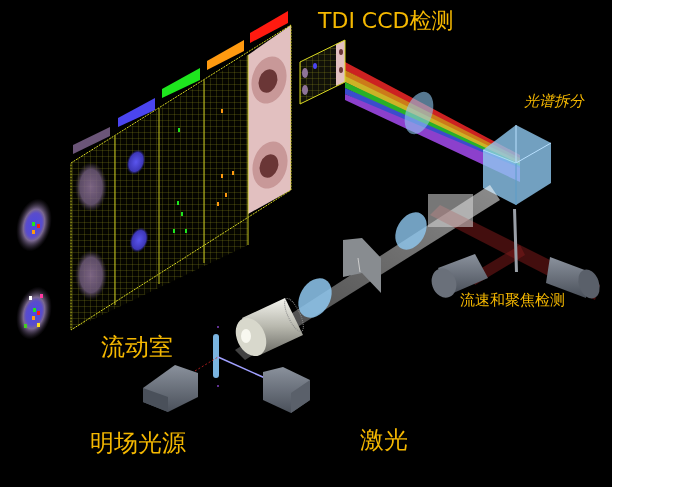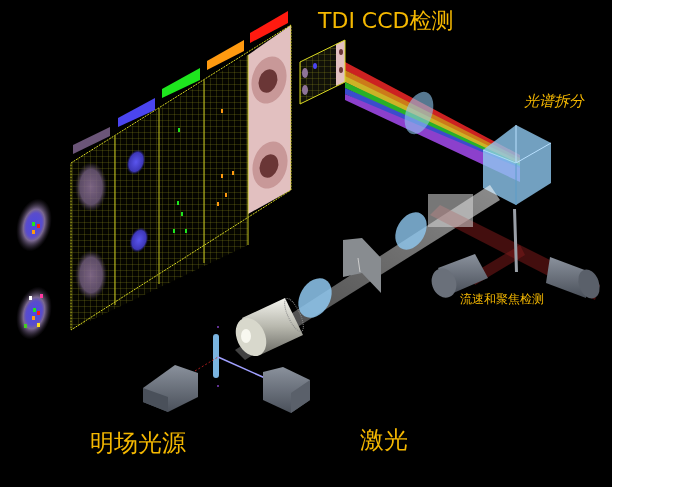--- a/index.html
+++ b/index.html
@@ -2,21 +2,21 @@
 <html><head>
 <meta charset="utf-8">
 <style>
   html,body{margin:0;padding:0;}
   body{width:690px;height:487px;background:#ffffff;position:relative;overflow:hidden;font-family:"DejaVu Sans",sans-serif;}
   #stage{position:absolute;left:0;top:0;width:612px;height:487px;background:#000;overflow:hidden;text-align:right;}
   #stage svg{position:absolute;left:0;top:0;}
   .label{position:absolute;color:#f5b800;white-space:nowrap;line-height:1;}
   .lbl-tdi{left:318px;top:10px;font-size:22px;}
   .lbl-split{left:524px;top:94px;font-size:15px;font-style:italic;}
-  .lbl-flow{left:460px;top:293px;font-size:12px;}
+  .lbl-flow{left:460px;top:293px;font-size:15px;}
   .lbl-chamber{left:101px;top:335px;font-size:24px;}
   .lbl-bright{left:90px;top:423px;font-size:24px;margin-top:8px;}
   .lbl-laser{left:316px;top:428px;font-size:24px;margin-left:44px;}
 </style>
 </head>
 <body>
 
 <div id="stage">
   <svg width="612" height="487" viewBox="0 0 612 487">
     <defs>
@@ -191,15 +191,16 @@
 
     <g>
       <polygon points="263,372 283,367 310,380 310,400 291,413 263,400" fill="url(#boxGrey)"></polygon>
       <polygon points="291,393 310,380 310,400 291,413" fill="#5a606a"></polygon>
     </g>
   </svg>
 
   <div class="label lbl-tdi">TDI CCD检测</div>
   <div class="label lbl-split">光谱拆分</div>
   <div class="label lbl-flow">流速和聚焦检测</div>
+  <div class="label lbl-chamber">流动室</div>
   <div class="label lbl-bright">明场光源</div>
   <div class="label lbl-laser">激光</div>
 </div>
 
 </body></html>

